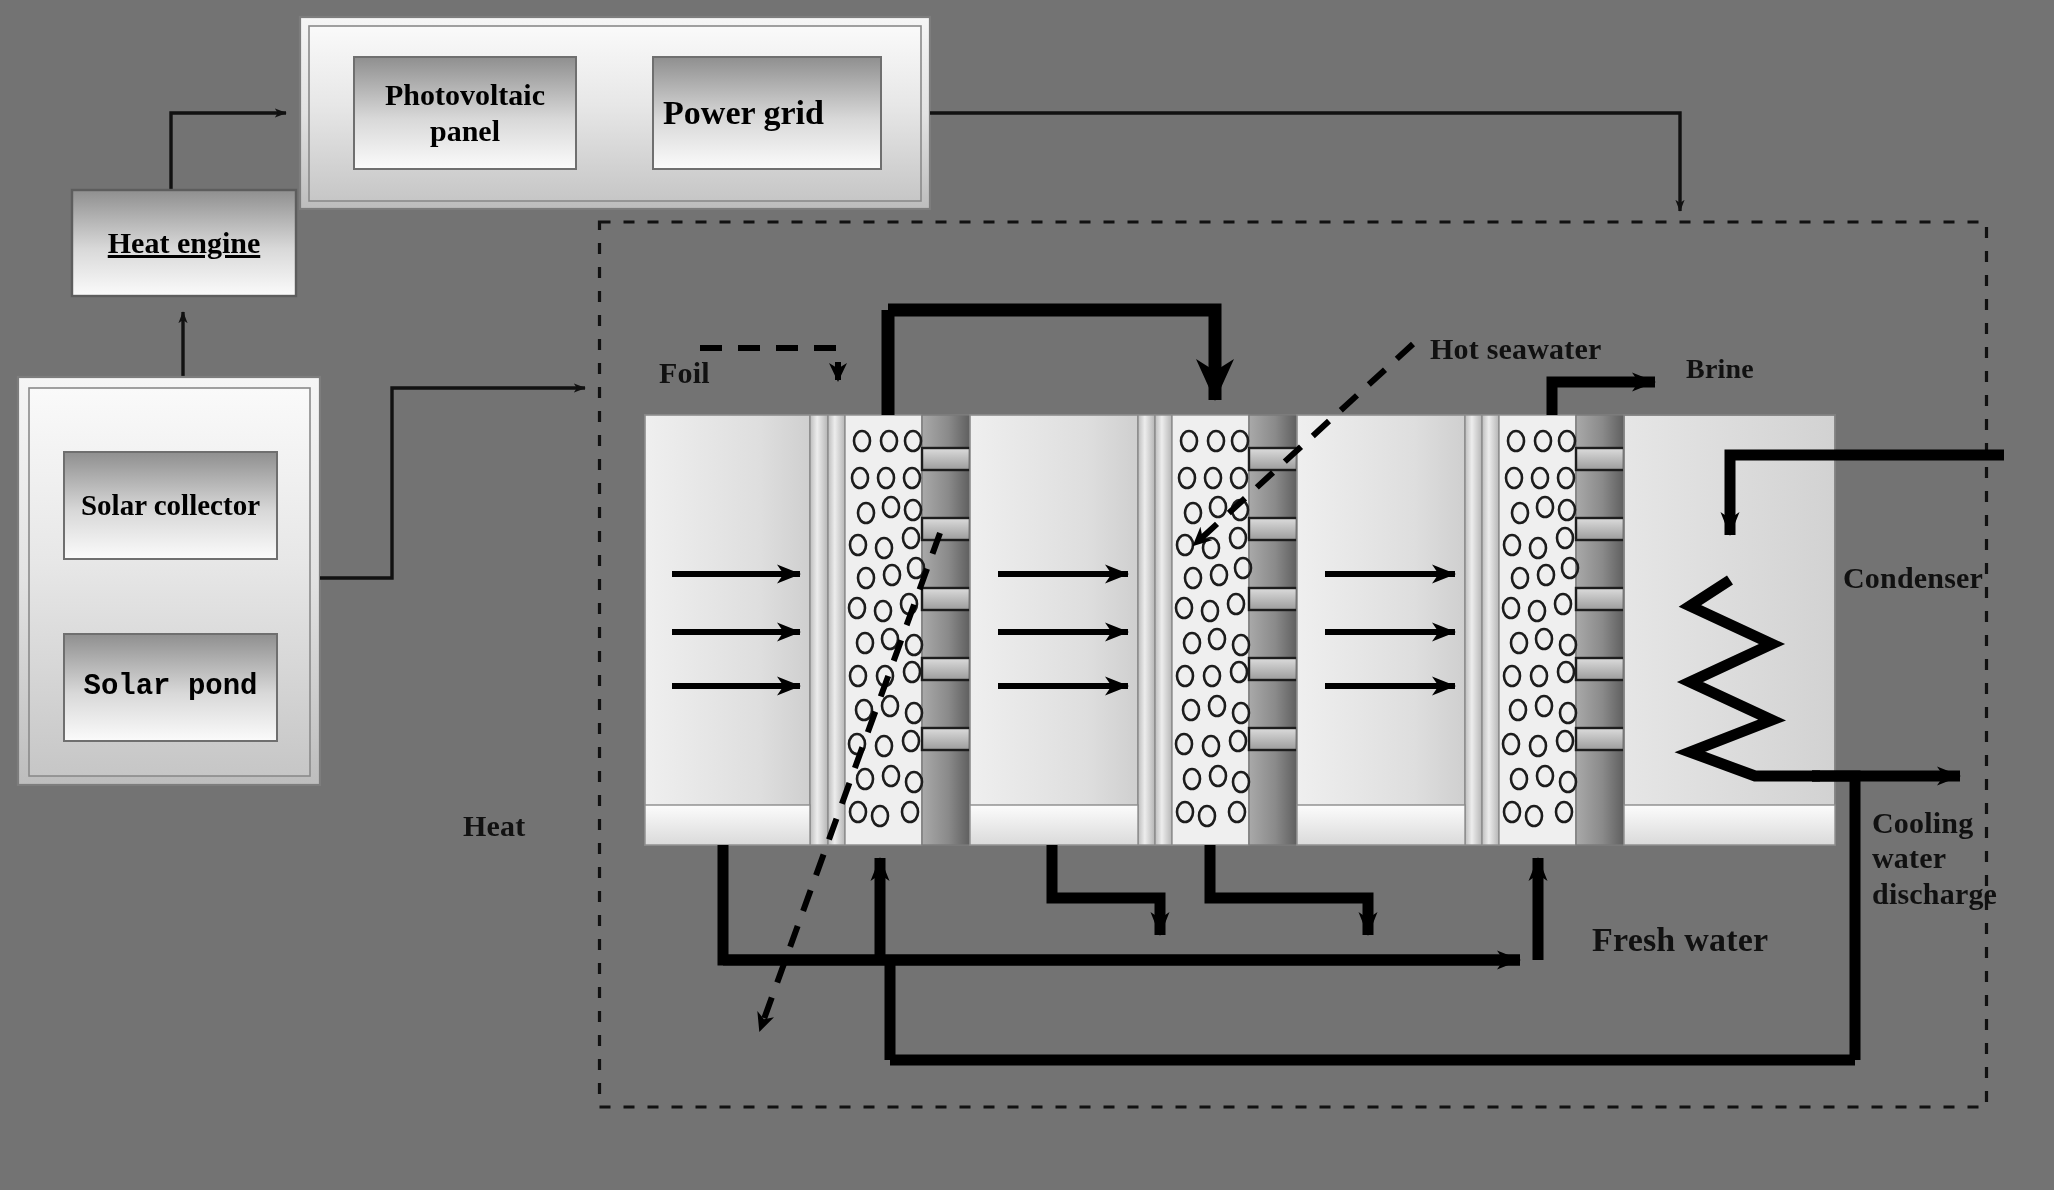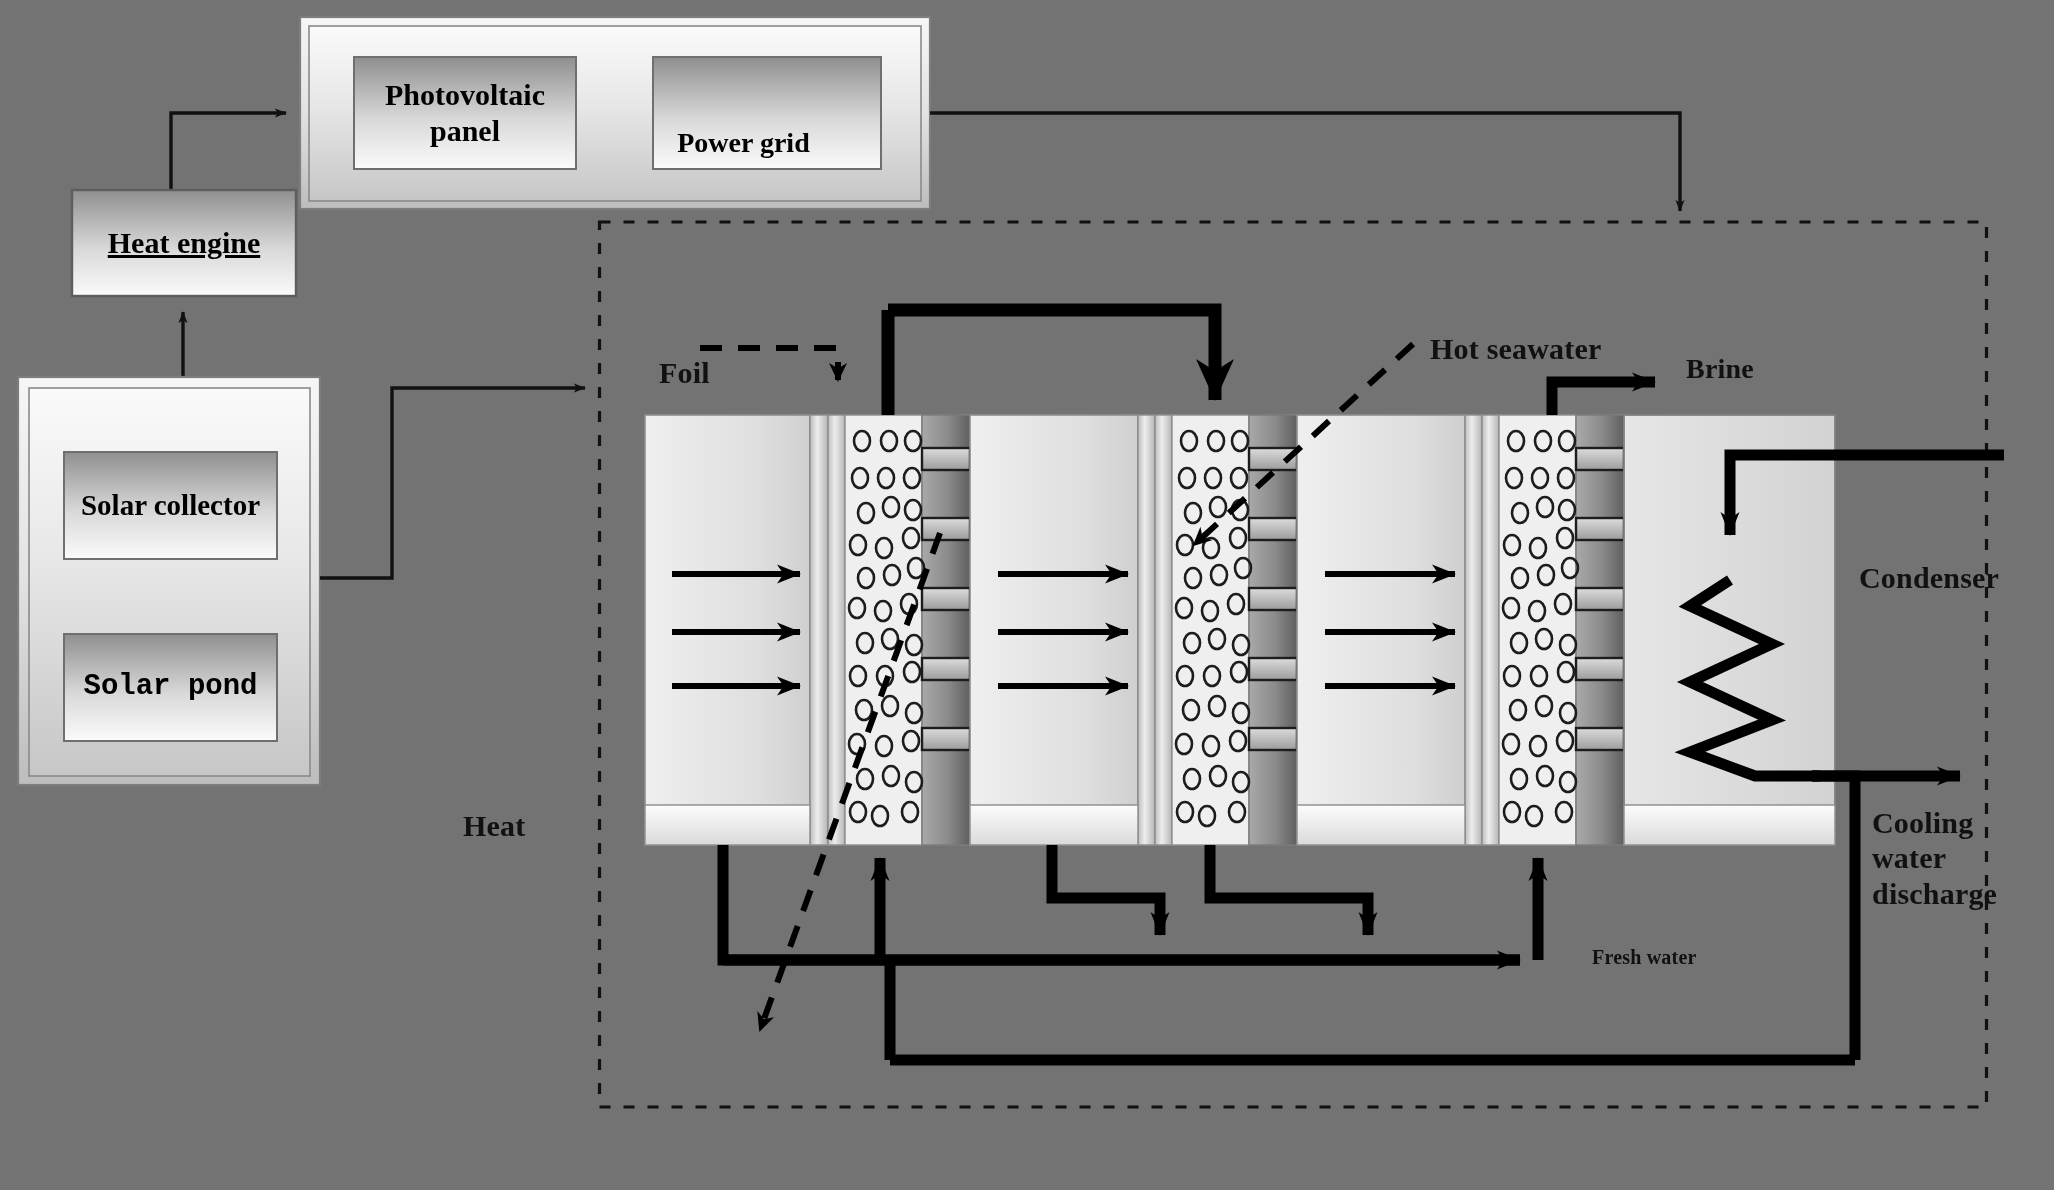--- a/index.html
+++ b/index.html
@@ -340,37 +340,37 @@
     </g>
     <g stroke="#000" stroke-width="6" fill="none" stroke-dasharray="22 16">
       <path d="M940,533 L760,1030" marker-end="url(#dashArrow)"></path>
     </g>
 
   </svg>
 
   <div class="boxtxt" style="left:354px;top:57px;width:222px;height:112px;font-size:30px;">Photovoltaic
 panel</div>
 
-  <div class="boxtxt" style="left:653px;top:57px;width:181px;height:112px;font-size:28px;margin-top:30px;">Power grid</div>
+  <div class="boxtxt" style="left:653px;top:57px;width:181px;height:112px;font-size:34px;">Power grid</div>
 
   <div class="boxtxt" style="left:72px;top:190px;width:224px;height:106px;font-size:30px;text-decoration:underline;">Heat engine</div>
 
   <div class="boxtxt" style="left:64px;top:452px;width:213px;height:107px;font-size:29px;">Solar collector</div>
 
   <div class="boxtxt" style="left:64px;top:634px;width:213px;height:107px;font-size:29px;font-family:Liberation Mono, monospace;">Solar pond</div>
 
   <div class="lbl l" style="left:463px;top:808px;font-size:30px;">Heat</div>
 
   <div class="lbl l" style="left:659px;top:355px;font-size:30px;">Foil</div>
 
   <div class="lbl l" style="left:1430px;top:331px;font-size:30px;">Hot seawater</div>
 
   <div class="lbl l" style="left:1686px;top:352px;font-size:28px;">Brine</div>
 
-  <div class="lbl l" style="left:1843px;top:560px;font-size:30px;margin-left:16px;">Condenser</div>
+  <div class="lbl l" style="left:1843px;top:560px;font-size:30px;">Condenser</div>
 
   <div class="lbl l" style="left:1872px;top:805px;font-size:30px;">Cooling water
 discharge</div>
 
-  <div class="lbl l" style="left:1592px;top:946px;font-size:20px;text-align:center;">Fresh water</div>
+  <div class="lbl l" style="left:1592px;top:920px;font-size:34px;text-align:center;">Fresh water</div>
 
 
 </div>
 
 </body></html>

